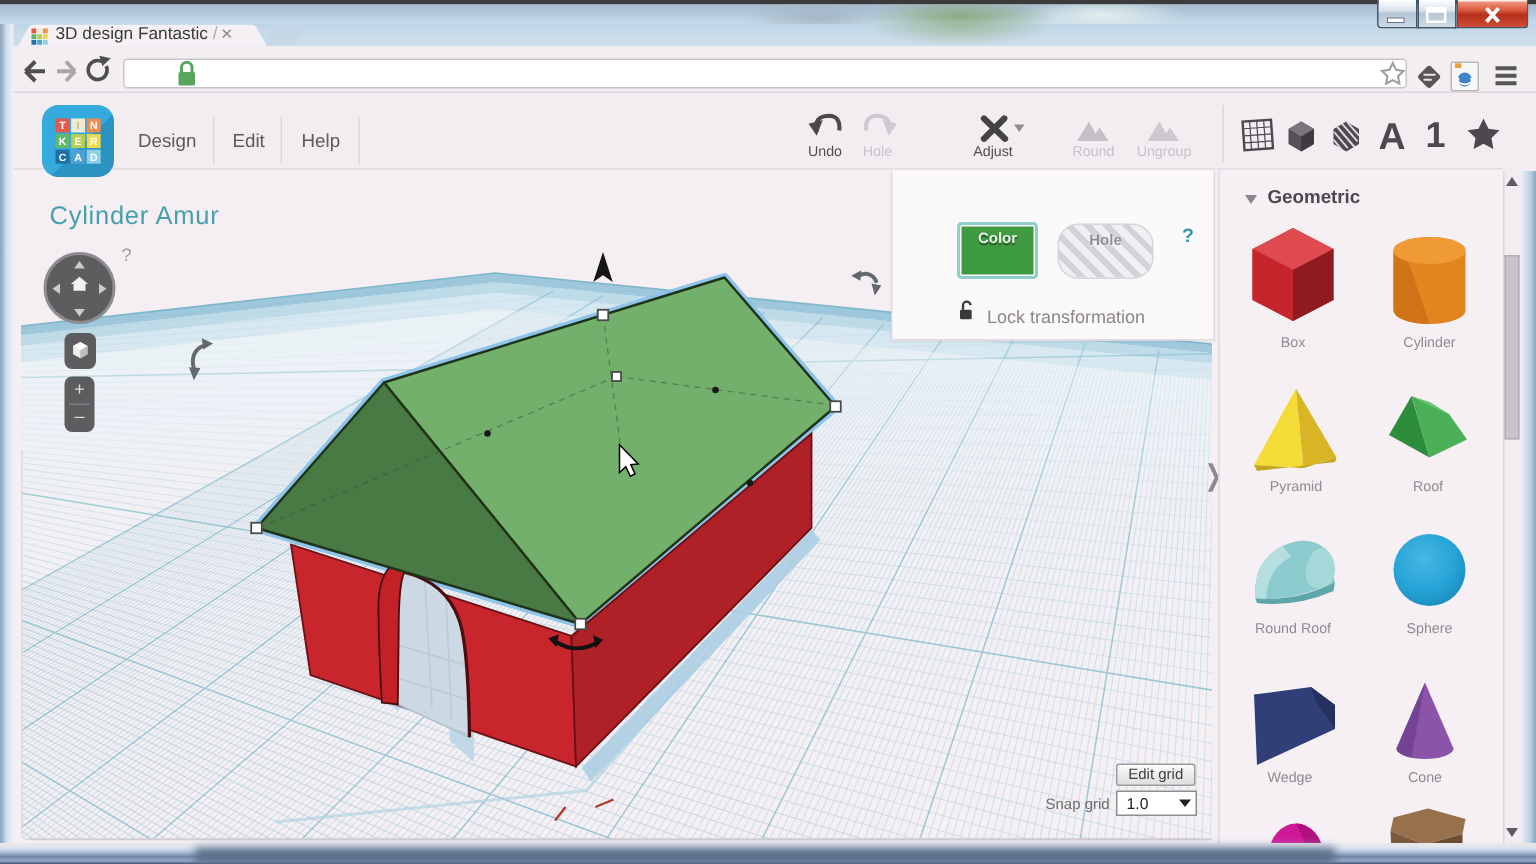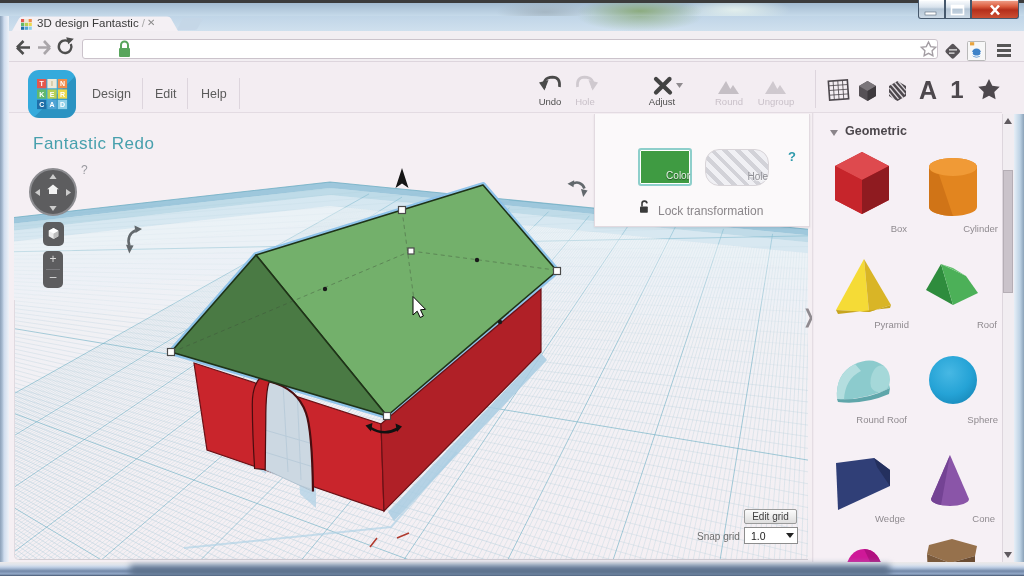--- a/index.html
+++ b/index.html
@@ -47,38 +47,38 @@
 #navc{left:29px;top:168px;width:48px;height:48px;border-radius:50%;background:#5d5d5f;border:2px solid #8c8c90}
 #cubebtn{left:43px;top:222px;width:21px;height:24px;border-radius:5px;background:#5d5d5f}
 #zoomw{left:43px;top:251px;width:20px;height:37px;border-radius:5px;background:#5d5d5f;color:#ddd;font-size:12px;text-align:center}
 #zoomw div{height:18px;line-height:17px}
 #zoomw .zsep{height:1px;background:#7a7a7e;margin:0 3px}
 #chev{left:801px;top:305px;font-size:19px;color:#8f8a8f;transform:scaleX(.72)}
 
 #insp{left:594px;top:114px;width:216px;height:113px;background:#fbf9fa;border:1px solid #e2dae0;border-top:none;box-shadow:0 1px 2px rgba(0,0,0,.08)}
 #insptitle{left:0;top:8px;width:216px;text-align:center;font-size:12px;color:#525252}
 #swcolor{left:43px;top:34px;width:54px;height:38px;background:#3f9b42;border:2px solid #8ecfcb;border-radius:3px;box-shadow:inset 0 0 0 1px #fff}
-#swcolor span,#swhole span{position:absolute;width:100%;text-align:right;bottom:3px;font-size:10px;font-weight:normal}
+#swcolor span,#swhole span{position:absolute;width:100%;text-align:center;bottom:19px;font-size:10px;font-weight:bold}
 #swcolor span{color:#e8f3e8;text-shadow:0 1px 1px #1c4a1e}
 #swhole{left:110px;top:35px;width:64px;height:37px;border:1px solid #d8d4d8;border-radius:14px;
  background:repeating-linear-gradient(45deg,#d2d2d8 0 4px,#f0f0f4 4px 9px)}
 #swhole span{color:#8f8f95;text-shadow:0 1px 1px #fff}
 #insphelp{left:193px;top:35px;font-size:13px;font-weight:bold;color:#2e9aac}
 #lockrow{left:63px;top:90px;font-size:12px;color:#8a868a}
 
 #editgrid{left:744px;top:509px;width:53px;height:15px;background:linear-gradient(to bottom,#fbfbfb,#dedede);border:1px solid #9b9b9b;border-radius:2px;font-size:10px;color:#3f3f3f;text-align:center;line-height:14px}
 #snaplbl{left:697px;top:531px;font-size:10px;color:#6d6d6d}
 #snapsel{left:744px;top:527px;width:54px;height:17px;background:#fff;border:1px solid #8d8d8d;font-size:10.5px;color:#222;line-height:16px;padding-left:6px}
 #snaparr{left:786px;top:533px;width:0;height:0;border-left:4px solid transparent;border-right:4px solid transparent;border-top:5px solid #222}
 
 #sidebar{left:812px;top:62px;width:190px;height:501px;background:#f6f0f5}
 #sbshadow{left:812px;top:113px;width:2px;height:450px;background:linear-gradient(to right,#ded6dd,#f6f0f5)}
 #geotri{left:830px;top:130px;width:0;height:0;border-left:4.5px solid transparent;border-right:4.5px solid transparent;border-top:6px solid #8a858a}
 #geolbl{left:845px;top:124px;font-size:12.5px;font-weight:bold;color:#4c474c}
-.shlbl{position:absolute;width:90px;text-align:right;font-size:9.5px;color:#908b90}
+.shlbl{position:absolute;width:90px;text-align:center;font-size:9.5px;color:#908b90}
 
 #sbtrack{left:1002px;top:114px;width:12px;height:449px;background:#f1edf1;border-left:1px solid #ddd6dd}
 #sbthumb{left:1003px;top:170px;width:10px;height:123px;background:#cac3ca;border:1px solid #b5aeb5}
 .sbarr{position:absolute;width:0;height:0;border-left:4px solid transparent;border-right:4px solid transparent}
 #sbup{left:1004px;top:118px;border-bottom:6px solid #5f5a5f}
 #sbdn{left:1004px;top:552px;border-top:6px solid #5f5a5f}
 </style></head>
 <body>
 <div id="scr">
  <div class="abs" id="sidebar"></div>
@@ -179,21 +179,21 @@
   <polygon points="581,189 587.6,190.4 583.2,197"></polygon>
  </g>
 
  <path d="M370,547 L377,538 M397,538 L409,533" stroke="#b03a2e" stroke-width="1.6" fill="none"></path>
 
  <path d="M413,296.5 L413,315 L417.2,311.2 L420.2,317.5 L423.4,316 L420.5,309.8 L425.5,309.3 Z" fill="#fff" stroke="#000" stroke-width="1"></path>
 </g>
 <path d="M19,559.5 L808,559.5" stroke="#d2cdd2" stroke-width="1.2"></path>
 <path d="M14.5,300 L14.5,555 Q14.5,559.5 19,559.5" fill="none" stroke="#e0dae0" stroke-width="1"></path>
 </svg>
- <div class="abs" id="title3d">Fantastic Redo</div>
+ <div class="abs" id="title3d">Cylinder Amur</div>
  <div class="abs" id="qm">?</div>
  <div class="abs" id="navc"></div>
  <div class="abs" id="cubebtn"></div>
  <div class="abs" id="zoomw">
       <div>+</div>
       <div class="zsep"></div>
       <div style="line-height:14px">–</div>
     </div>
  <div class="abs" id="chev">❯</div>
  <div class="abs" id="insp">

